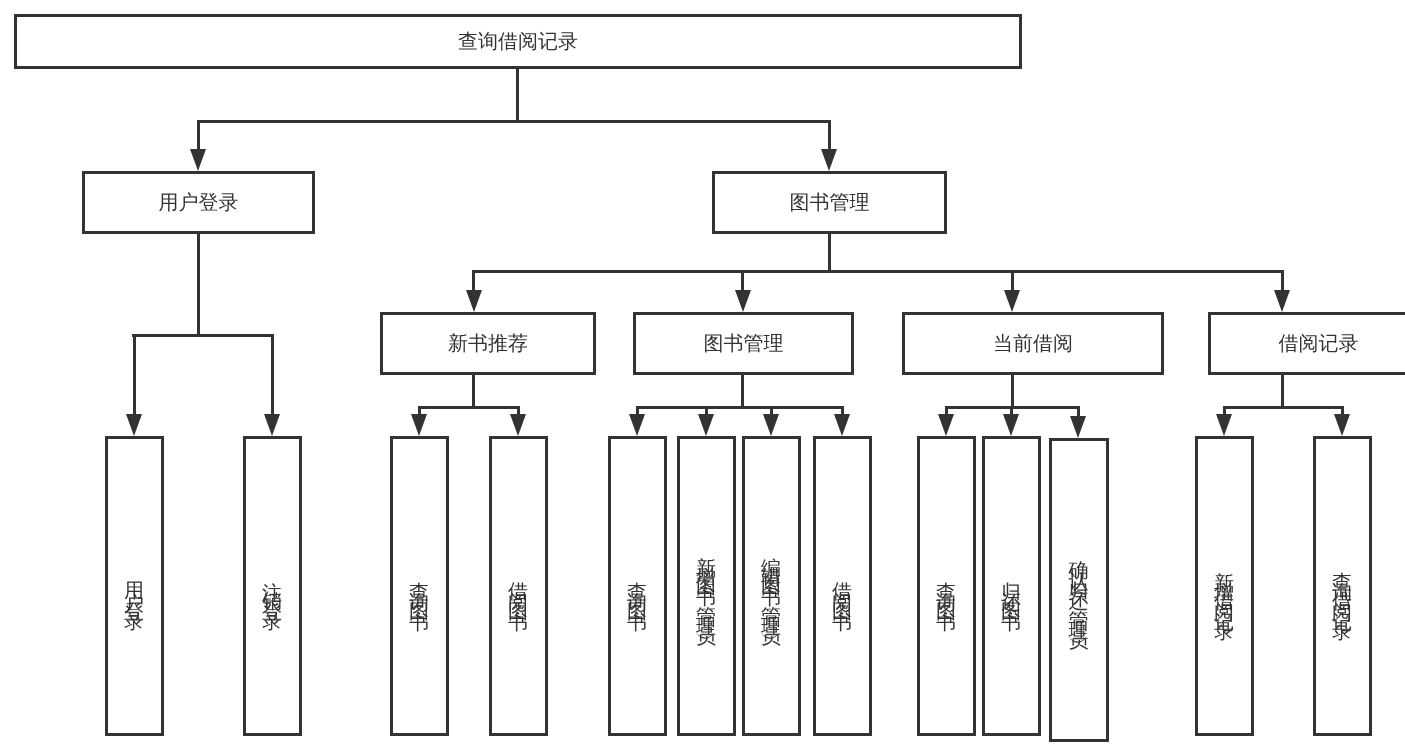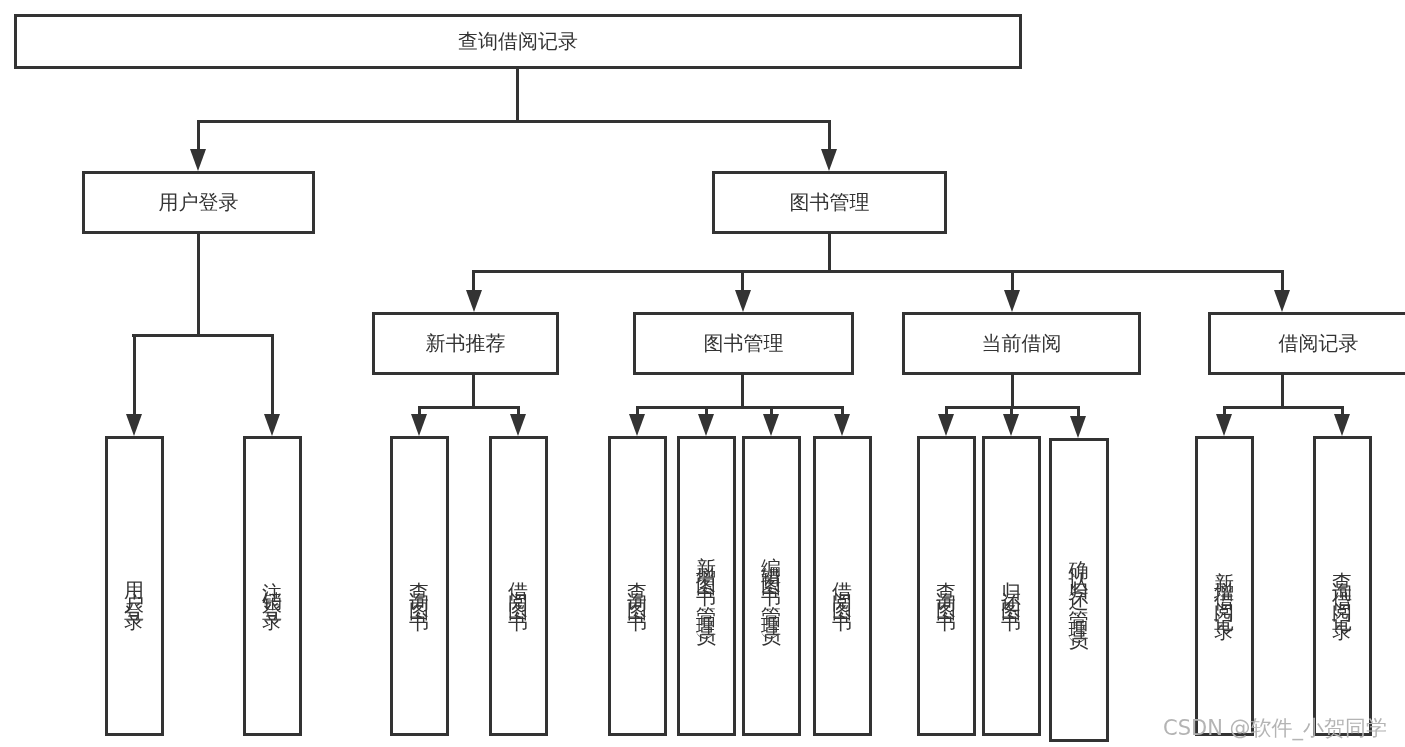--- a/index.html
+++ b/index.html
@@ -62,23 +62,23 @@
   <div class="hl" style="left:472px;top:270px;width:812px"></div>
   <div class="vl" style="left:472px;top:270px;height:20px"></div>
   <div class="ah" style="left:466px;top:290px"></div>
   <div class="vl" style="left:741px;top:270px;height:20px"></div>
   <div class="ah" style="left:735px;top:290px"></div>
   <div class="vl" style="left:1011px;top:270px;height:20px"></div>
   <div class="ah" style="left:1004px;top:290px"></div>
   <div class="vl" style="left:1281px;top:270px;height:20px"></div>
   <div class="ah" style="left:1274px;top:290px"></div>
 
-  <div class="box" style="left:372px;top:312px;width:187px;height:63px">新书推荐</div>
+  <div class="box" style="left:380px;top:312px;width:216px;height:63px">新书推荐</div>
   <div class="box" style="left:633px;top:312px;width:221px;height:63px">图书管理</div>
-  <div class="box" style="left:902px;top:312px;width:239px;height:63px">当前借阅</div>
+  <div class="box" style="left:902px;top:312px;width:262px;height:63px">当前借阅</div>
   <div class="box" style="left:1208px;top:312px;width:221px;height:63px">借阅记录</div>
 
   <div class="vl" style="left:472px;top:375px;height:31px"></div>
   <div class="hl" style="left:418px;top:406px;width:102px"></div>
   <div class="vl" style="left:418px;top:406px;height:8px"></div>
   <div class="ah" style="left:411px;top:414px"></div>
   <div class="vl" style="left:517px;top:406px;height:8px"></div>
   <div class="ah" style="left:510px;top:414px"></div>
 
   <div class="vl" style="left:741px;top:375px;height:31px"></div>
@@ -145,15 +145,14 @@
     <span class="vtext">确认归还（管理员）</span>
   </div>
 
   <div class="box" style="left:1195px;top:436px;width:59px;height:300px">
     <span class="vtext">新增借阅记录</span>
   </div>
   <div class="box" style="left:1313px;top:436px;width:59px;height:300px">
     <span class="vtext">查询借阅记录</span>
   </div>
 
-  <div class="watermark">CSDN @软件_小贺同学</div>
 
 </div>
 
 </body></html>

